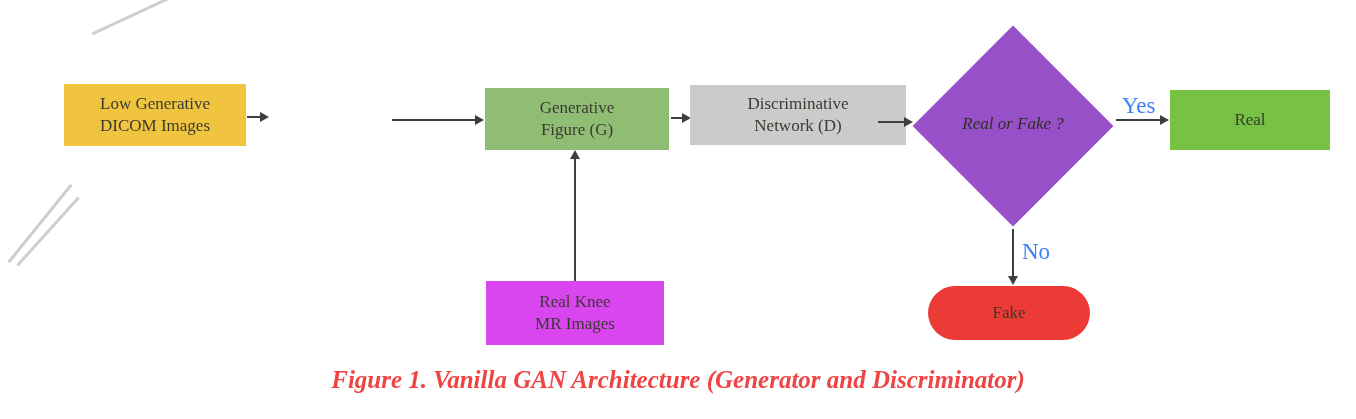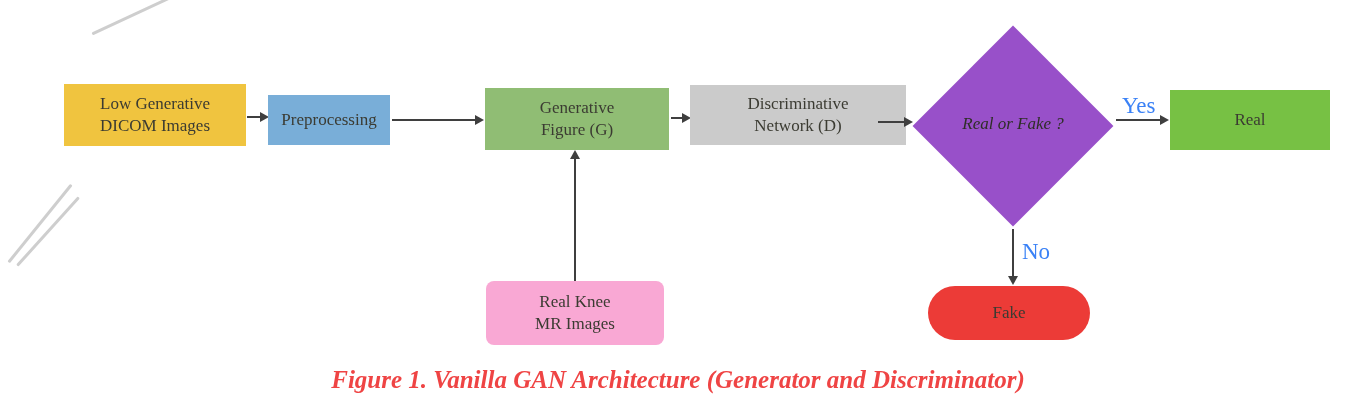--- a/index.html
+++ b/index.html
@@ -139,23 +139,20 @@
   <div class="wm" id="wm-2"></div>
   <div class="wm" id="wm-3"></div>
 
   <div class="box" id="node-low-res" style="background-color: rgb(240, 196, 63);">
     <span>Low Generative</span>
     <span>DICOM Images</span>
   </div>
 
   <div class="arrow-h" id="arrow-1"></div>
 
-  <div class="box" id="node-preprocessing" style="background-color: rgb(121, 174, 216);">
-    <span>Preprocessing</span>
-  </div>
 
   <div class="arrow-h" id="arrow-2"></div>
 
   <div class="box" id="node-generative" style="background-color: rgb(144, 189, 116); text-align: center;">
     <span>Generative</span>
     <span>Figure (G)</span>
   </div>
 
   <div class="arrow-h" id="arrow-3"></div>
 
@@ -175,20 +172,20 @@
     <span>Real</span>
   </div>
 
   <div class="arrow-v down" id="arrow-no"></div>
   <div class="edge-label" id="label-no">No</div>
   <div class="box" id="node-fake" style="background-color: rgb(236, 59, 55);">
     <span>Fake</span>
   </div>
 
   <div class="arrow-v up" id="arrow-up"></div>
-  <div class="box" id="node-real-knee" style="background-color: #f9a8d4; border-radius: 8px;">
+  <div class="box" id="node-real-knee" style="background-color: #d946ef;">
     <span>Real Knee</span>
     <span>MR Images</span>
   </div>
 
   <div id="caption">Figure 1. Vanilla GAN Architecture (Generator and Discriminator)</div>
 
 </div>
 
 </body></html>

